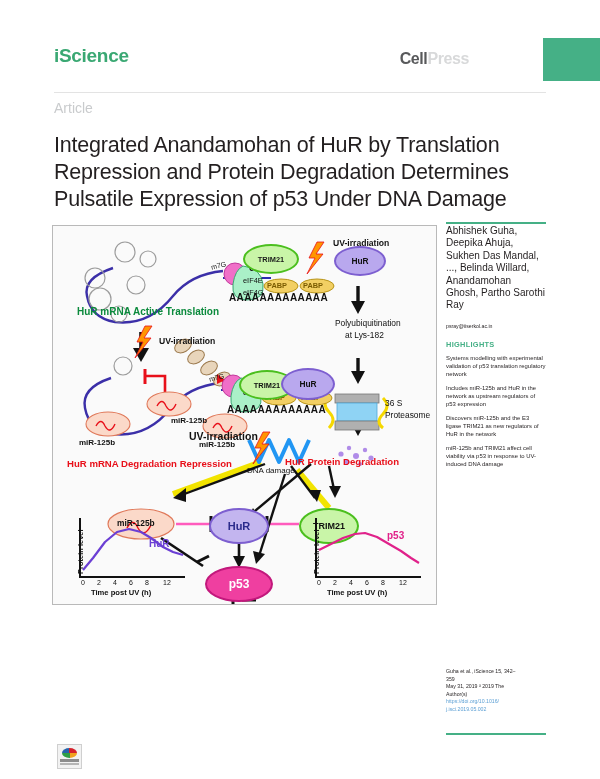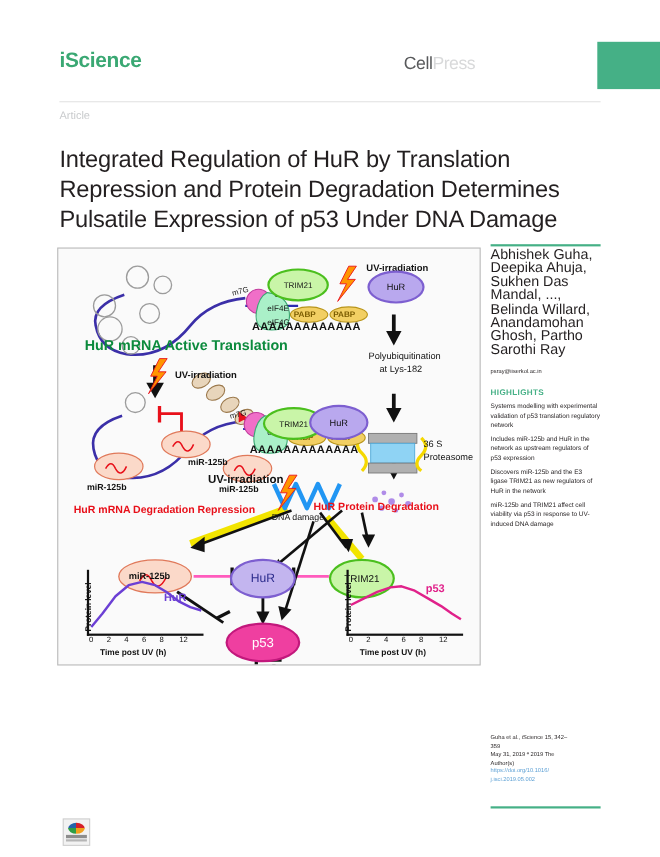--- a/index.html
+++ b/index.html
@@ -1,61 +1,61 @@
 <!DOCTYPE html>
 <html><head>
 <meta charset="utf-8">
 <style>
   html,body{margin:0;padding:0;background:#fff;}
   body{width:600px;height:779px;position:relative;overflow:hidden;
        font-family:"Liberation Sans",sans-serif;color:#231f20;}
 
   
-  #masthead{position:absolute;left:0;top:0;width:524px;height:92px;}
+  #masthead{position:absolute;left:0;top:0;width:524px;height:92px;padding-left:37px;}
   #journal-logo{position:absolute;left:54px;top:45px;font-size:19px;font-weight:bold;
        color:#3aa873;letter-spacing:-.3px;}
-  #cellpress{position:absolute;right:92px;top:50px;font-size:16px;font-weight:normal;letter-spacing:-.4px;margin-left:20px;}
+  #cellpress{position:absolute;right:92px;top:50px;font-size:16px;font-weight:bold;letter-spacing:-.4px;margin-left:20px;}
   #cellpress .c1{color:#58595b;}
   #cellpress .c2{color:#d8d9da;}
   #green-block{position:absolute;left:543px;top:38px;width:57px;height:43px;background:#45b086;}
 
   #rule-top{position:absolute;left:54px;top:92px;width:492px;height:1px;background:#e3e3e3;}
 
   
-  #article-kicker{position:absolute;left:54px;top:100px;font-size:10px;color:#c9cbcd;}
+  #article-kicker{position:absolute;left:54px;top:100px;font-size:14px;color:#c9cbcd;}
   #paper-title{position:absolute;left:54px;top:118px;width:500px;font-size:21.5px;
        line-height:27px;font-weight:400;color:#231f20;letter-spacing:-.2px;}
 
   
   #figure-frame{position:absolute;left:52px;top:225px;width:383px;height:378px;
        border:1px solid #b9b9b9;background:#fafafa;overflow:hidden;}
   #figure-frame .lbl{position:absolute;white-space:nowrap;}
 
   .hdr-red{color:#e8101a;font-weight:bold;font-size:9.6px;}
-  .hdr-green{color:#0b8a3c;font-weight:bold;font-size:13px;}
+  .hdr-green{color:#0b8a3c;font-weight:bold;font-size:10px;}
   .txt-blk{color:#111;font-size:8.2px;}
   .txt-blk-b{color:#111;font-size:10px;font-weight:bold;}
 
   .ellipse{position:absolute;border-radius:50%;display:flex;align-items:center;
-       justify-content:center;font-size:8px;font-weight:normal;color:#111;}
+       justify-content:center;font-size:8px;font-weight:bold;color:#111;}
 
   
   .plot{position:absolute;}
   .plot .axis-y{position:absolute;left:0;top:0;width:2px;height:100%;background:#111;}
   .plot .axis-x{position:absolute;left:0;bottom:0;height:2px;width:100%;background:#111;}
   .plot .ylab{position:absolute;font-size:7.5px;font-weight:bold;color:#111;
        transform:rotate(-90deg);transform-origin:left top;white-space:nowrap;}
   .plot .xlab{position:absolute;font-size:7.6px;font-weight:bold;color:#111;white-space:nowrap;text-align:center;}
   .plot .tick{position:absolute;font-size:7px;color:#111;}
   .plot .series-name{position:absolute;font-size:10px;font-weight:bold;}
 
   
   #rail{position:absolute;left:446px;top:225px;width:100px;}
   #rail-rule-top{position:absolute;left:446px;top:222px;width:100px;height:2px;background:#45b086;}
-  #authors{font-size:13px;line-height:12.4px;color:#231f20;}
+  #authors{font-size:10px;line-height:12.4px;color:#231f20;}
   #corr-email{margin-top:11px;font-size:5.2px;color:#231f20;word-break:break-all;}
   #highlights-head{margin-top:11px;font-size:7.4px;font-weight:bold;color:#45b086;letter-spacing:.3px;}
   .highlight{margin-top:5px;font-size:5.9px;line-height:8.3px;color:#231f20;}
   #citation{position:absolute;left:446px;top:668px;width:100px;font-size:5.2px;line-height:7.6px;color:#231f20;}
   #citation .doi{color:#5b9fd4;}
   #rail-rule-bottom{position:absolute;left:446px;top:733px;width:100px;height:2px;background:#45b086;}
 
   
   #crossmark{position:absolute;left:57px;top:744px;width:23px;height:23px;
        border:1px solid #cfcfcf;background:#f2f2f2;}
@@ -70,21 +70,21 @@
 <div id="masthead">
   <div id="journal-logo">iScience</div>
   <div id="cellpress">
     <span class="c1">Cell</span><span class="c2">Press</span>
   </div>
   <div id="green-block"></div>
 </div>
 <div id="rule-top"></div>
 
 <div id="article-kicker">Article</div>
-<h1 id="paper-title">Integrated Regulation of HuR by Translation Repression and Protein Degradation Determines Pulsatile Expression of p53 Under DNA Damage</h1>
+<h1 id="paper-title">Integrated Anandamohan of HuR by Translation Repression and Protein Degradation Determines Pulsatile Expression of p53 Under DNA Damage</h1>
 
 <div id="figure-frame">
 
   <svg width="383" height="378" style="position:absolute;left:0;top:0;">
 
     <path d="M60 42 Q30 52 34 70 Q38 92 62 96 Q96 100 120 70 Q138 48 170 45" stroke="#3b2fa8" stroke-width="2.4" fill="none"></path>
     <line x1="170" y1="52" x2="218" y2="52" stroke="#2b2bb0" stroke-width="2"></line>
 
     <circle cx="72" cy="26" r="10" fill="none" stroke="#9c9c9c" stroke-width="1.2"></circle>
     <circle cx="95" cy="33" r="8" fill="none" stroke="#9c9c9c" stroke-width="1.2"></circle>

